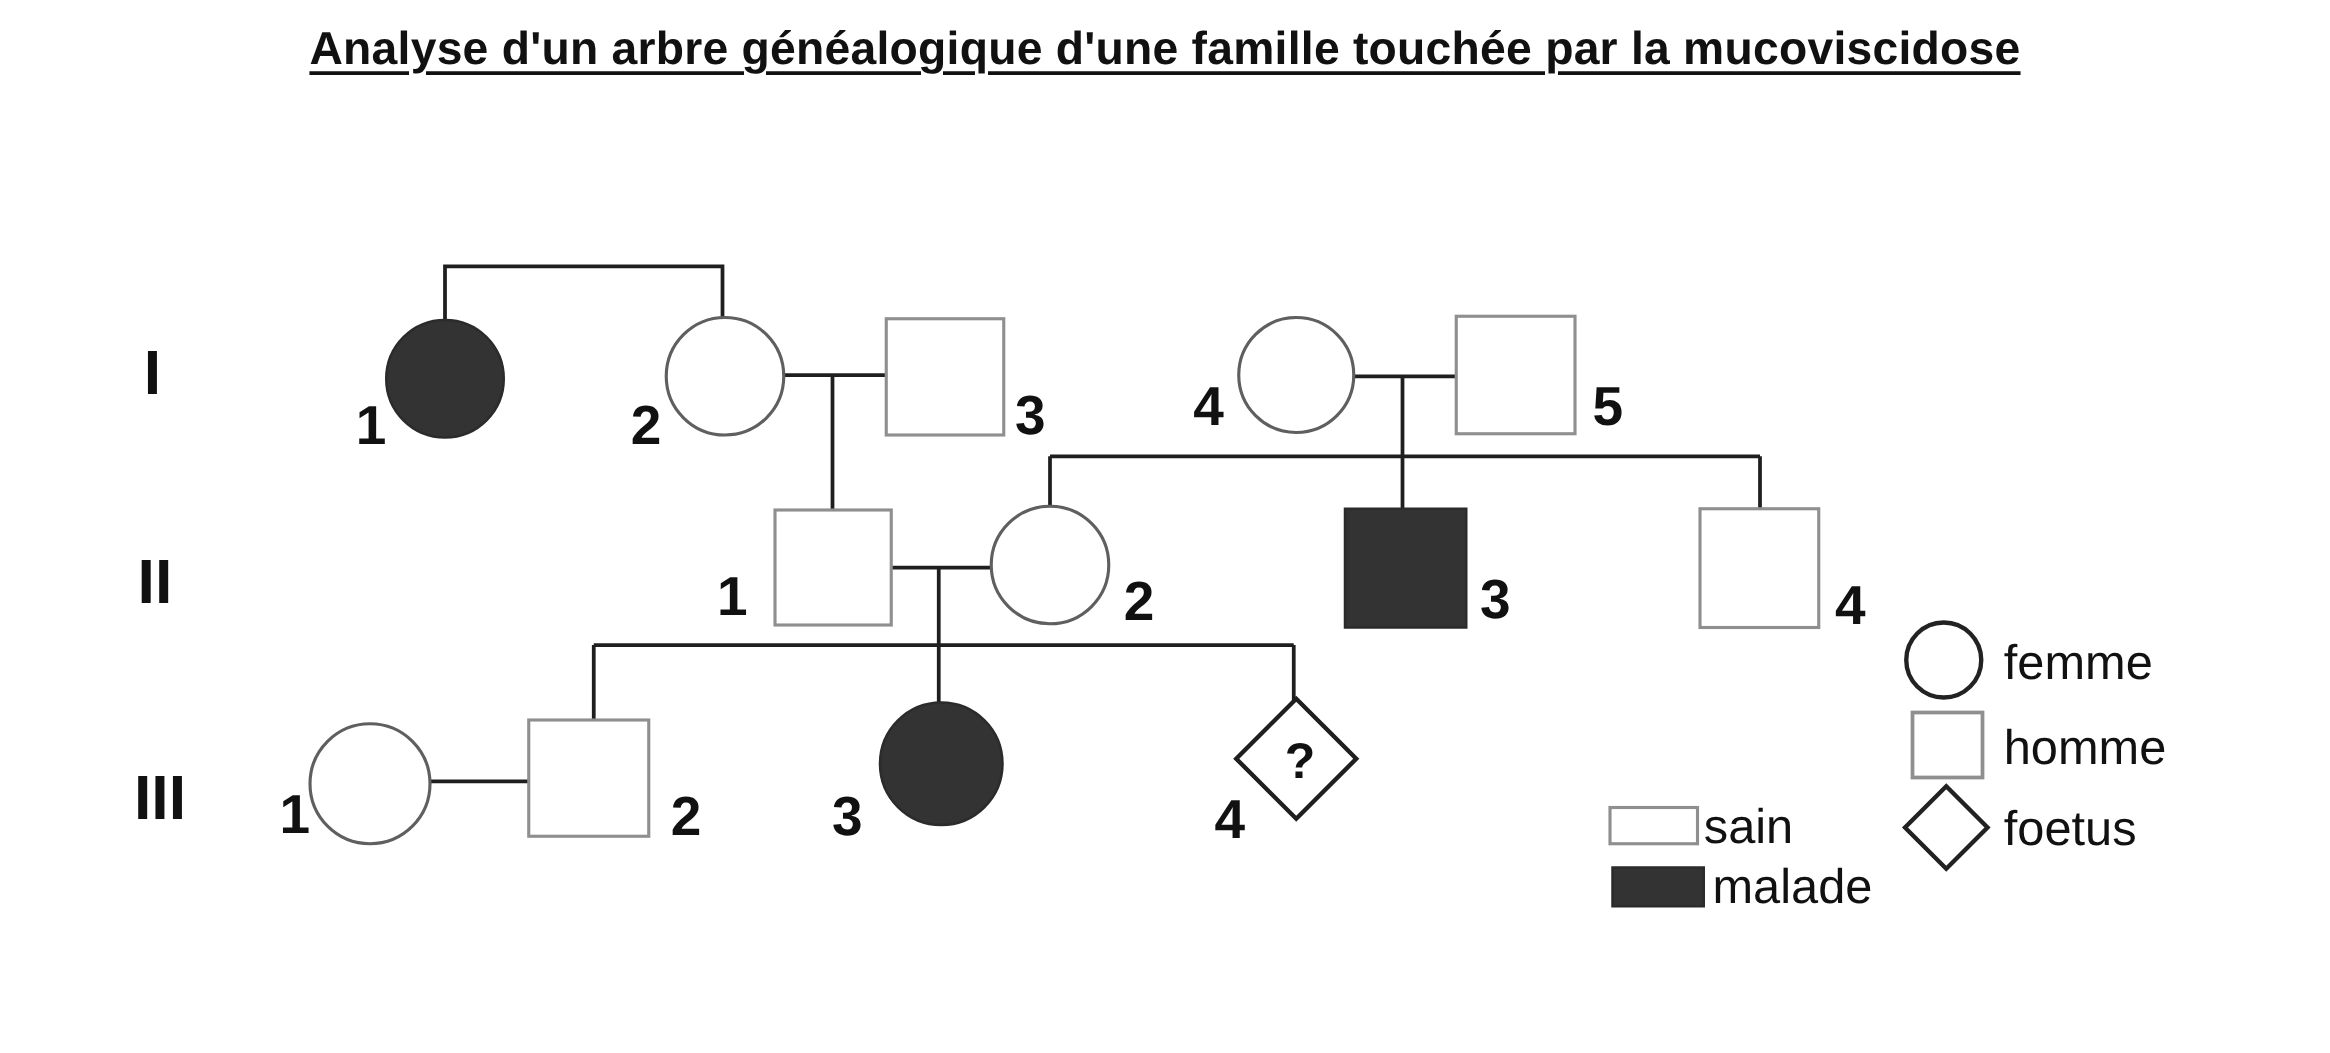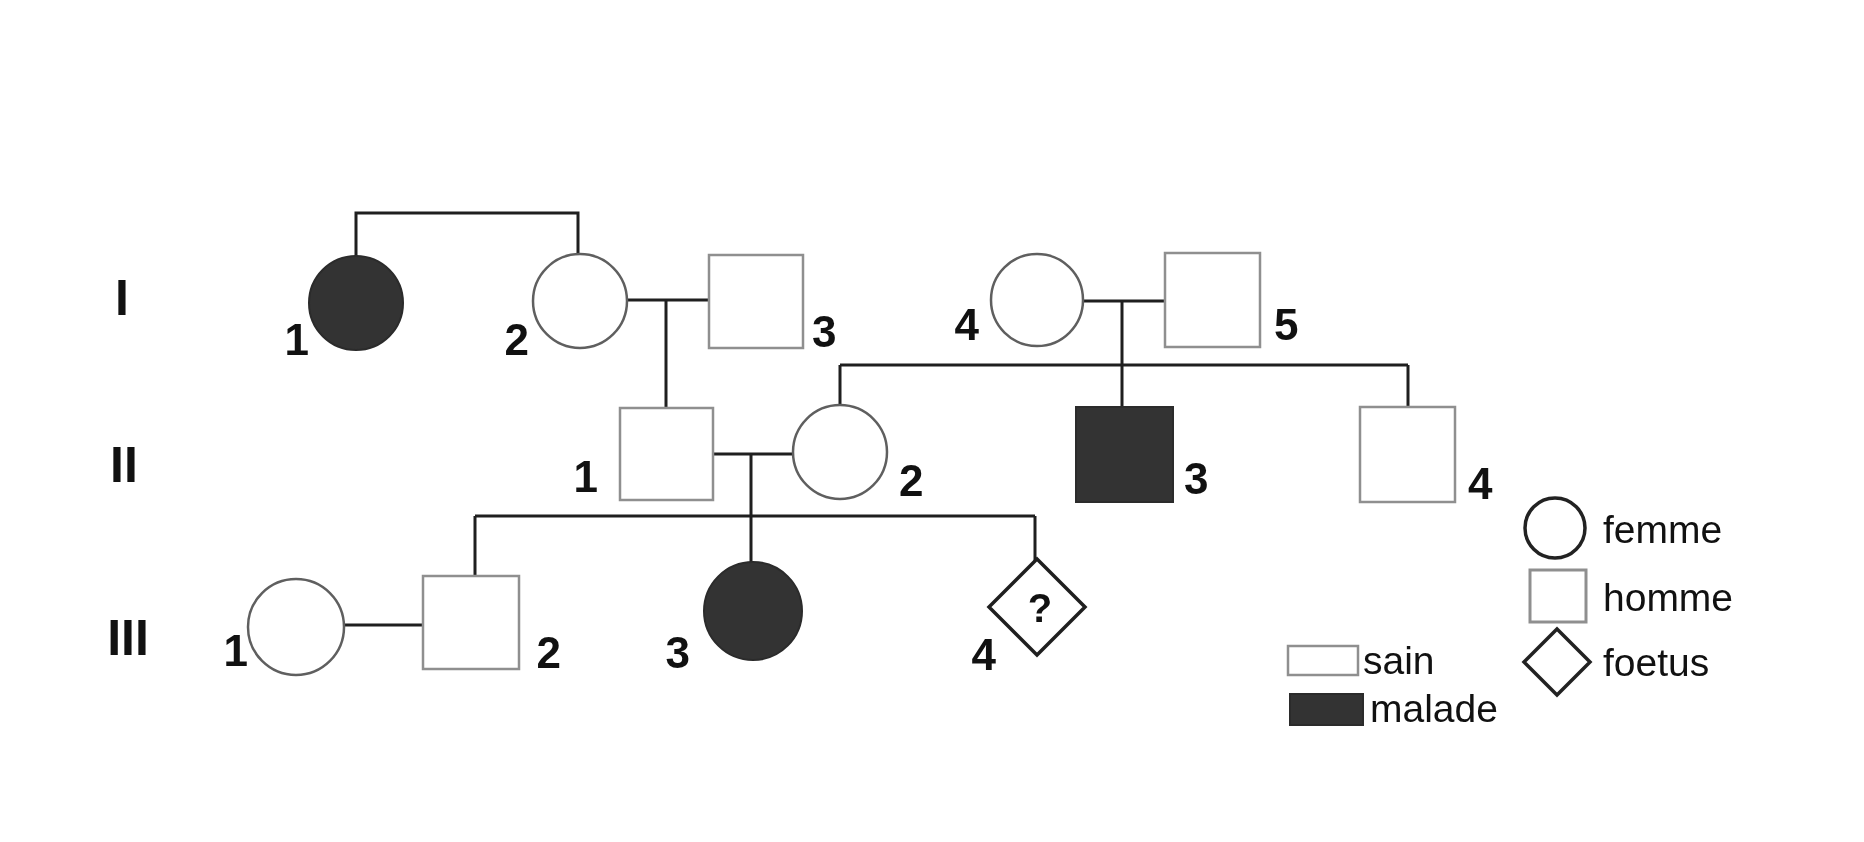--- a/index.html
+++ b/index.html
@@ -106,20 +106,21 @@
     font-size: 40px;
     font-weight: bold;
     fill: #111111;
   }
 </style>
 </head>
 <body>
 
 <div class="page">
 
+  <h1 class="title">Analyse d'un arbre généalogique d'une famille touchée par la mucoviscidose</h1>
 
   <svg class="diagram" width="1864" height="842" viewBox="0 0 1864 842" xmlns="http://www.w3.org/2000/svg">
 
     <g>
       <text class="gen" x="122" y="315" text-anchor="middle">I</text>
       <text class="gen" x="124" y="482" text-anchor="middle">II</text>
       <text class="gen" x="128" y="655" text-anchor="middle">III</text>
     </g>
 
     <g>

